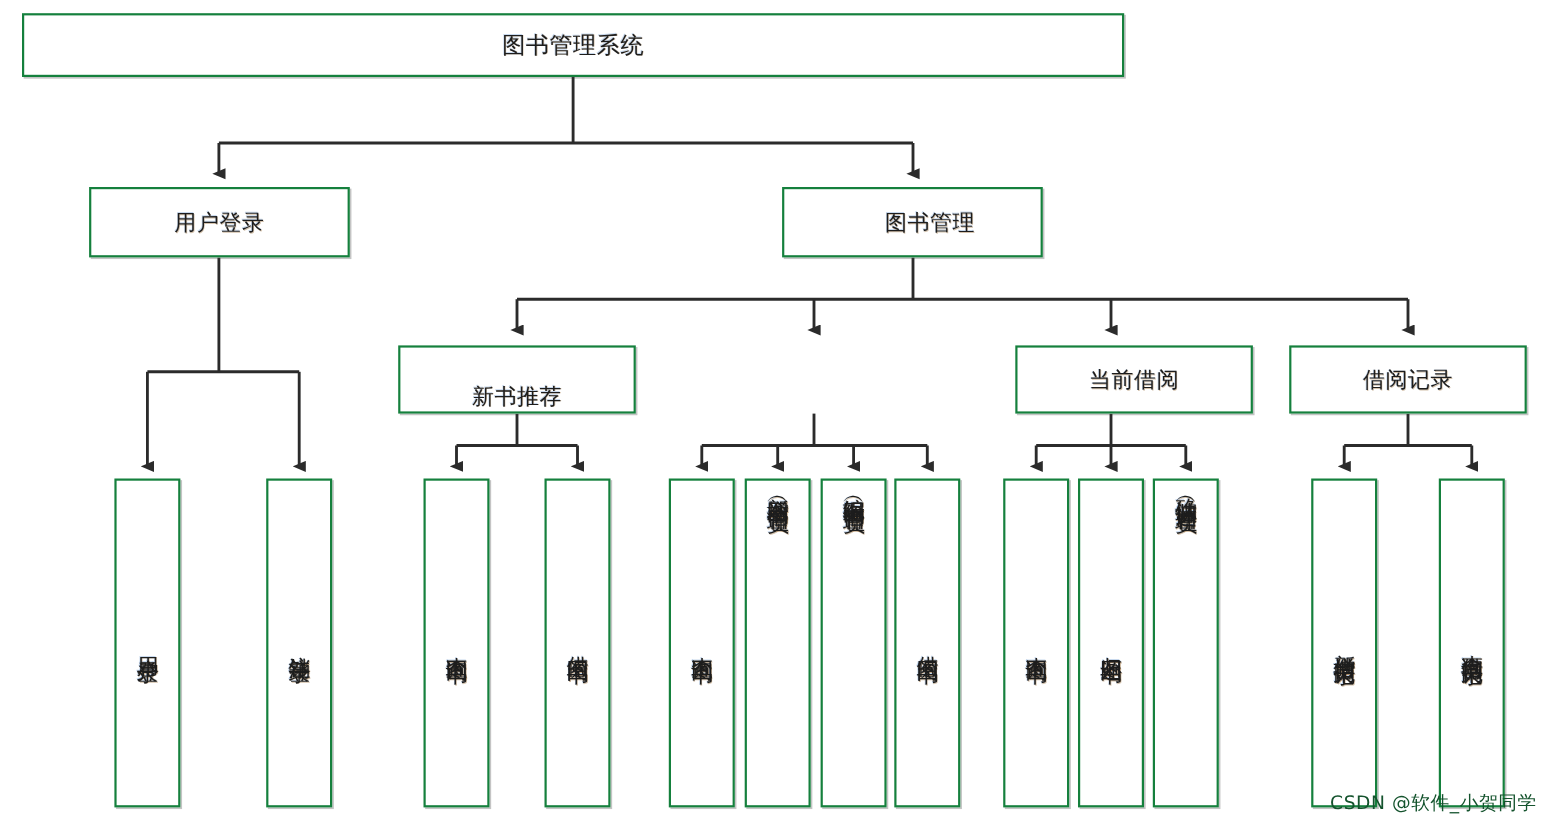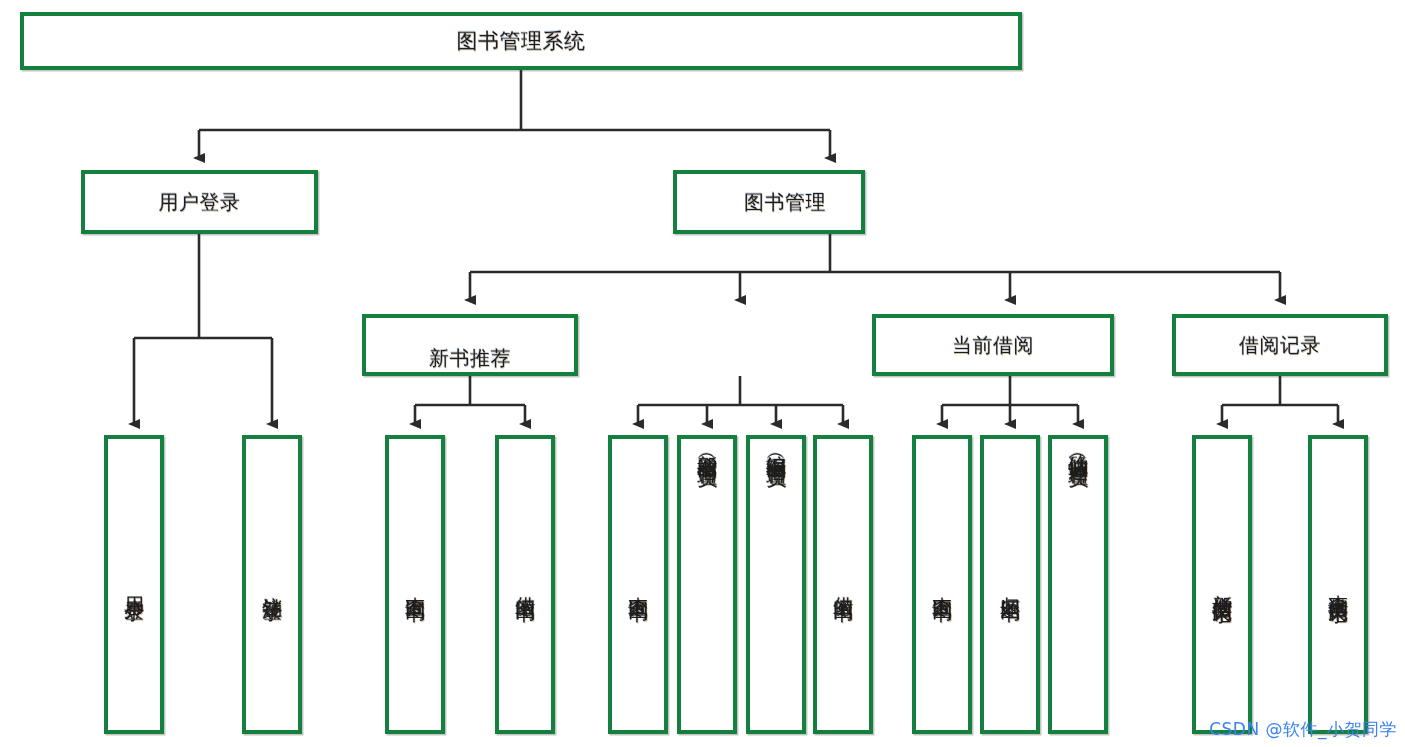--- a/index.html
+++ b/index.html
@@ -22,21 +22,21 @@
     position: absolute;
     left: 0;
     top: 0;
     width: 1405px;
     height: 747px;
     pointer-events: none;
   }
   .node {
     position: absolute;
     box-sizing: border-box;
-    border: 4px solid #15803d;
+    border: 2px solid #15803d;
     background: #ffffff;
     display: flex;
     align-items: center;
     justify-content: center;
     box-shadow: 1.5px 1.5px 0 0 rgba(60,60,60,0.30);
   }
   .node .lbl {
     color: #1d1d1d;
     letter-spacing: 0.5px;
     white-space: nowrap;
@@ -57,21 +57,21 @@
     line-height: 1.18;
     letter-spacing: 2px;
     white-space: nowrap;
   }
   .node.leaf.center .lbl { margin-top: auto; margin-bottom: auto; }
   .watermark {
     position: absolute;
     right: 8px;
     bottom: 6px;
     font-size: 17px;
-    color: #3b82f6;
+    color: #14532d;
     letter-spacing: 0.5px;
     white-space: nowrap;
   }
 </style>
 </head>
 <body>
 
 <div id="canvas">
 
   <svg class="edges" viewBox="0 0 1405 747" xmlns="http://www.w3.org/2000/svg">
@@ -126,30 +126,30 @@
   </svg>
 
   <div class="node root" style="left:20px; top:12px; width:1002px; height:58px;">
     <span class="lbl">图书管理系统</span>
   </div>
 
   <div class="node level2" style="left:81px; top:170px; width:237px; height:64px;">
     <span class="lbl">用户登录</span>
   </div>
 
-  <div class="node level2" style="left:673px; top:170px; width:192px; height:64px;padding-left:32px;">
+  <div class="node level2" style="left:711px; top:170px; width:237px; height:64px;padding-left:32px;">
     <span class="lbl">图书管理</span>
   </div>
 
   <div class="node level3" style="left:362px; top:314px; width:216px; height:62px;align-items:flex-end;">
     <span class="lbl">新书推荐</span>
   </div>
 
 
-  <div class="node level3" style="left:872px; top:314px; width:242px; height:62px;">
+  <div class="node level3" style="left:923px; top:314px; width:216px; height:62px;">
     <span class="lbl">当前借阅</span>
   </div>
 
   <div class="node level3" style="left:1172px; top:314px; width:216px; height:62px;text-align:center;">
     <span class="lbl">借阅记录</span>
   </div>
 
   <div class="node leaf center" style="left:104px; top:435px; width:60px; height:299px;">
     <span class="lbl">用户登录</span>
   </div>

